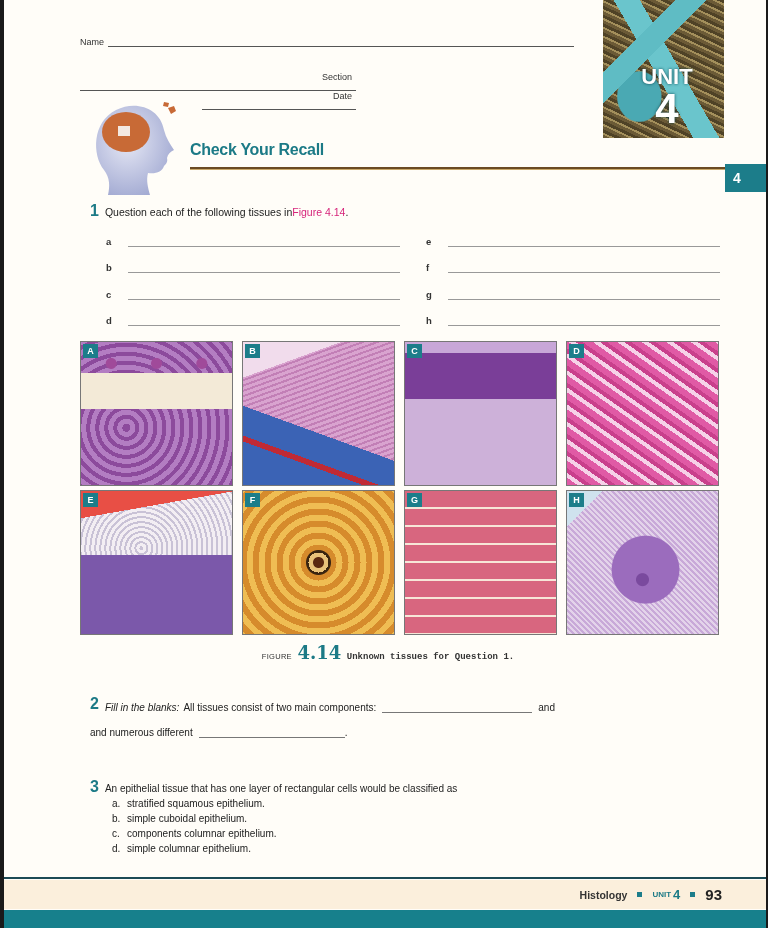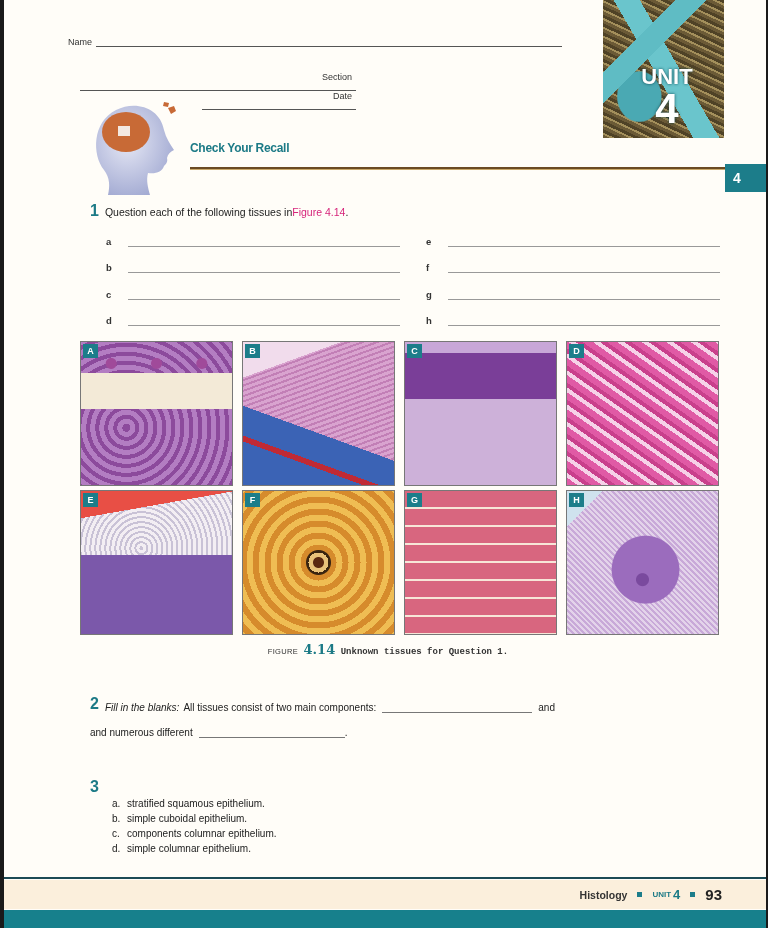--- a/index.html
+++ b/index.html
@@ -6,21 +6,21 @@
   html, body { width: 768px; height: 928px; background: #1a1a1a; overflow: hidden; }
   body { font-family: "Liberation Sans", sans-serif; color: #222; }
   .page {
     position: absolute; left: 4px; top: 0; width: 762px; height: 928px;
     background: #fffdf8; overflow: hidden;
   }
   
   .field-row { position: absolute; font-size: 9px; color: #333; display: flex; align-items: flex-end; }
   .field-row .lbl { margin-right: 4px; }
   .field-row .line { border-bottom: 1px solid #555; height: 9px; }
-  #name-row { left: 64px; top: 37px; }
+  #name-row { left: 76px; top: 37px; }
   #name-row .line { width: 466px; }
   #section-row { left: 76px; top: 72px; flex-direction: column; }
   #section-row .line { width: 276px; }
   #section-row .date-lbl { margin-left: 8px; margin-right: 4px; padding-left: 36px; }
   #section-row .date-line { width: 154px; }
 
   
   .unit-image {
     position: absolute; left: 599px; top: 0; width: 121px; height: 138px;
     background:
@@ -45,21 +45,21 @@
     position: absolute; left: 721px; top: 164px; width: 42px; height: 28px;
     background: #1c7d8a; color: #fff; font-weight: bold; font-size: 14px;
     padding: 6px 0 0 8px;
   }
 
   
   .head-graphic { position: absolute; left: 86px; top: 100px; width: 90px; height: 95px; }
 
   
   .section-title {
-    position: absolute; left: 186px; top: 141px; color: #1c7a86; font-size: 12px; font-weight: bold;
+    position: absolute; left: 186px; top: 141px; color: #1c7a86; font-size: 16px; font-weight: bold;
     letter-spacing: -0.3px;
   }
   .title-rule {
     position: absolute; left: 186px; top: 167px; width: 535px; height: 3px;
     background: #6b4b23; border-bottom: 1px solid #c9a86b;
   }
 
   
   .qnum { color: #1c7a86; font-weight: bold; font-size: 16px; margin-right: 6px; }
   .q1 { position: absolute; left: 86px; top: 202px; font-size: 10.5px; display: flex; align-items: baseline; }
@@ -120,21 +120,21 @@
   .t-h { left: 486px; top: 149px;
     background:
       radial-gradient(circle at 50% 62%, #7a4a9e 0 6px, transparent 7px),
       radial-gradient(ellipse at 52% 55%, #9b6cbd 0 30%, transparent 31%),
       linear-gradient(135deg, #cfe2ee 0 12%, transparent 12%),
       repeating-linear-gradient(45deg, #c8a9d8 0 2px, #e3d3ea 2px 4px),
       #d5bfe1; }
 
   .caption { position: absolute; left: 0; width: 768px; top: 642px; text-align: center; font-size: 9px; color: #333; }
   .caption .fig-word { font-size: 7.5px; letter-spacing: 0.3px; }
-  .caption .fig-num { color: #1c7a86; font-family: "DejaVu Serif", serif; font-weight: bold; font-size: 13px; margin: 0 3px; }
+  .caption .fig-num { color: #1c7a86; font-family: "DejaVu Serif", serif; font-weight: bold; font-size: 18px; margin: 0 3px; }
   .caption .fig-desc { font-weight: bold; font-family: Liberation Mono, monospace; }
 
   
   .q2 { position: absolute; left: 86px; top: 688px; font-size: 10px; width: 640px; }
   .q2-line { display: flex; align-items: flex-end; height: 25px; }
   .q2 .italic { font-style: italic; margin-right: 4px; }
   .blank { display: inline-block; border-bottom: 1px solid #777; height: 10px; }
 
   
   .q3 { position: absolute; left: 86px; top: 778px; font-size: 10px; }
@@ -278,20 +278,21 @@
     <div class="q2-line">
       <span>and numerous different</span>
       <span class="blank" style="width:146px;margin-left:6px;"></span>
       <span>.</span>
     </div>
   </div>
 
   <div class="q3">
     <div class="q3-stem">
       <span class="qnum">3</span>
+      <span>An epithelial tissue that has one layer of rectangular cells would be classified as</span>
     </div>
     <div class="q3-opts">
       <div class="q3-opt">
           <span class="ol">a.</span>
           <span>stratified squamous epithelium.</span>
         </div>
       <div class="q3-opt">
           <span class="ol">b.</span>
           <span>simple cuboidal epithelium.</span>
         </div>

